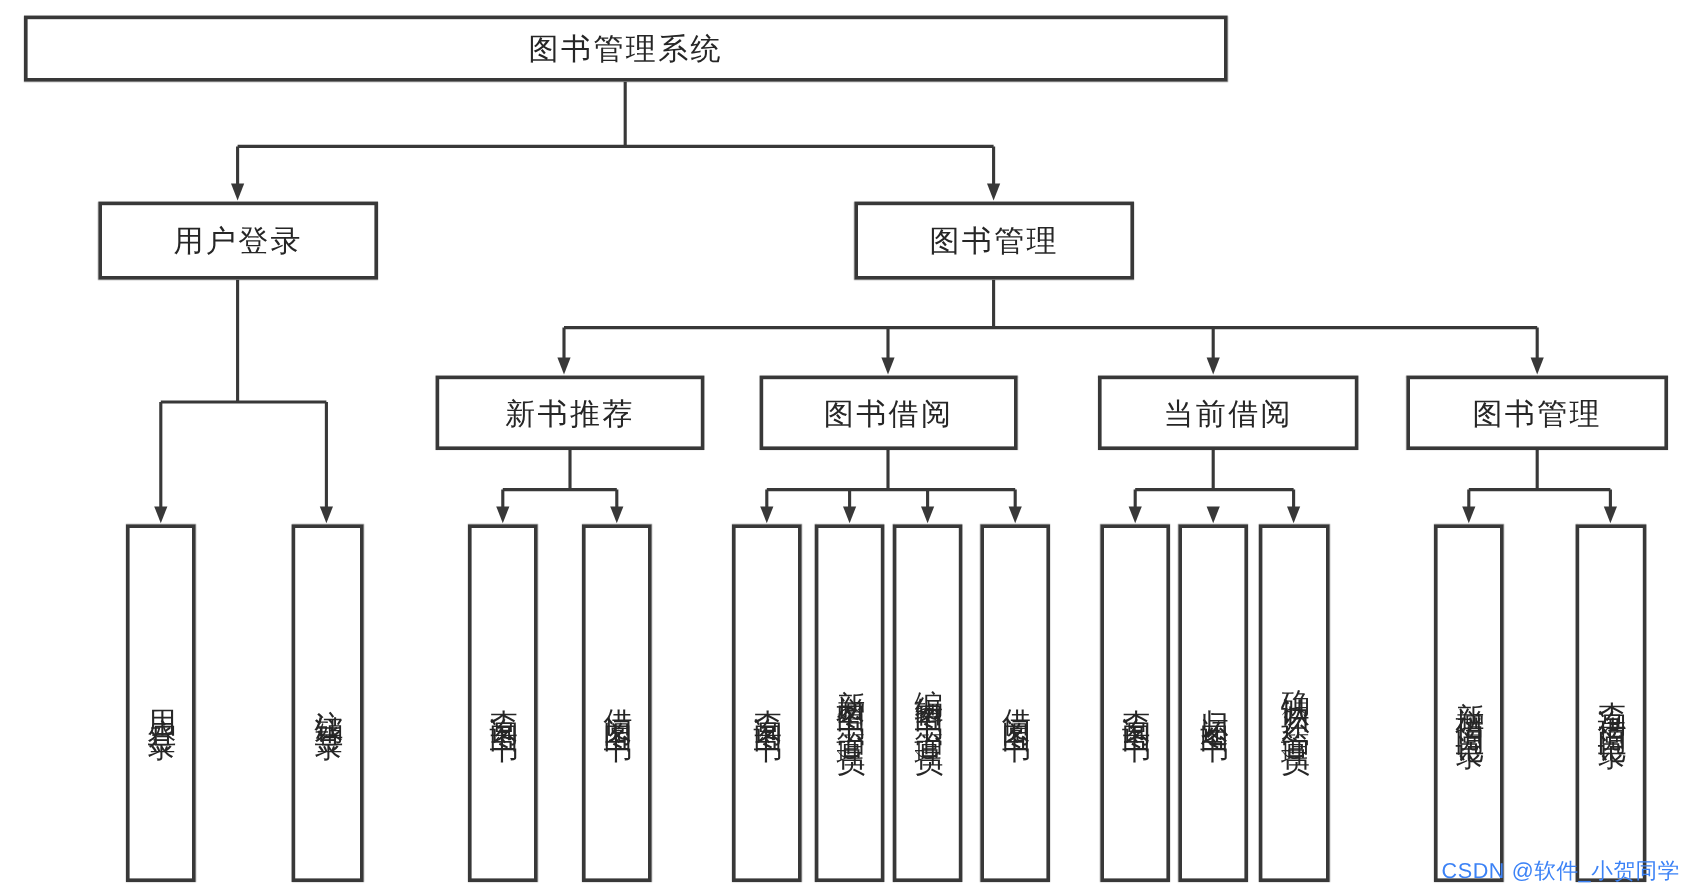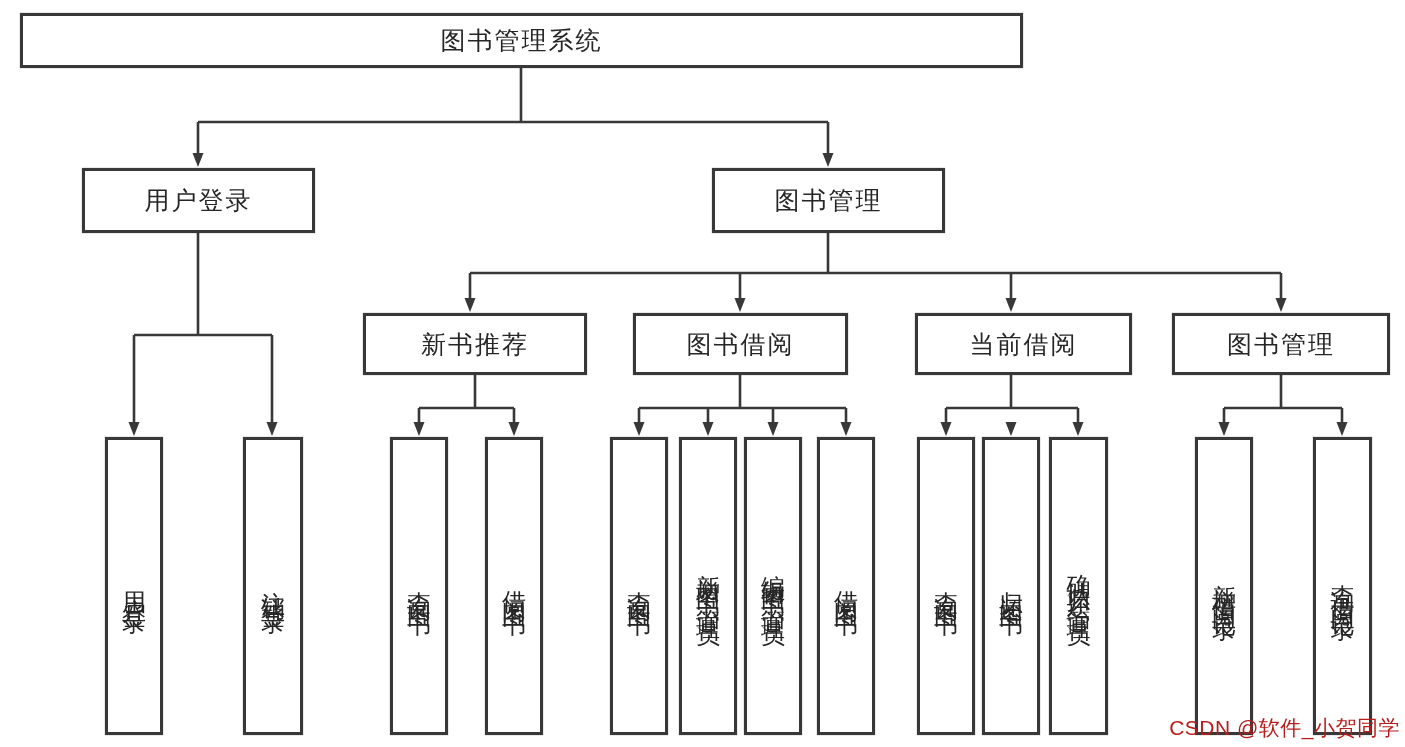--- a/index.html
+++ b/index.html
@@ -44,22 +44,22 @@
     color: #262626;
     letter-spacing: 7px;
     line-height: 1;
     box-shadow: 0 0 1px rgba(40,40,40,0.55);
     overflow: hidden;
   }
   .watermark {
     position: absolute;
     right: 5px;
     top: 714px;
-    font-size: 21px;
-    color: #b91c1c;
+    font-size: 18px;
+    color: #3b82f6;
     letter-spacing: 0.5px;
     white-space: nowrap;
   }
 </style>
 </head>
 <body>
 
 <div id="canvas">
 
   <svg id="connector-svg" viewBox="0 0 1405 747" xmlns="http://www.w3.org/2000/svg">

